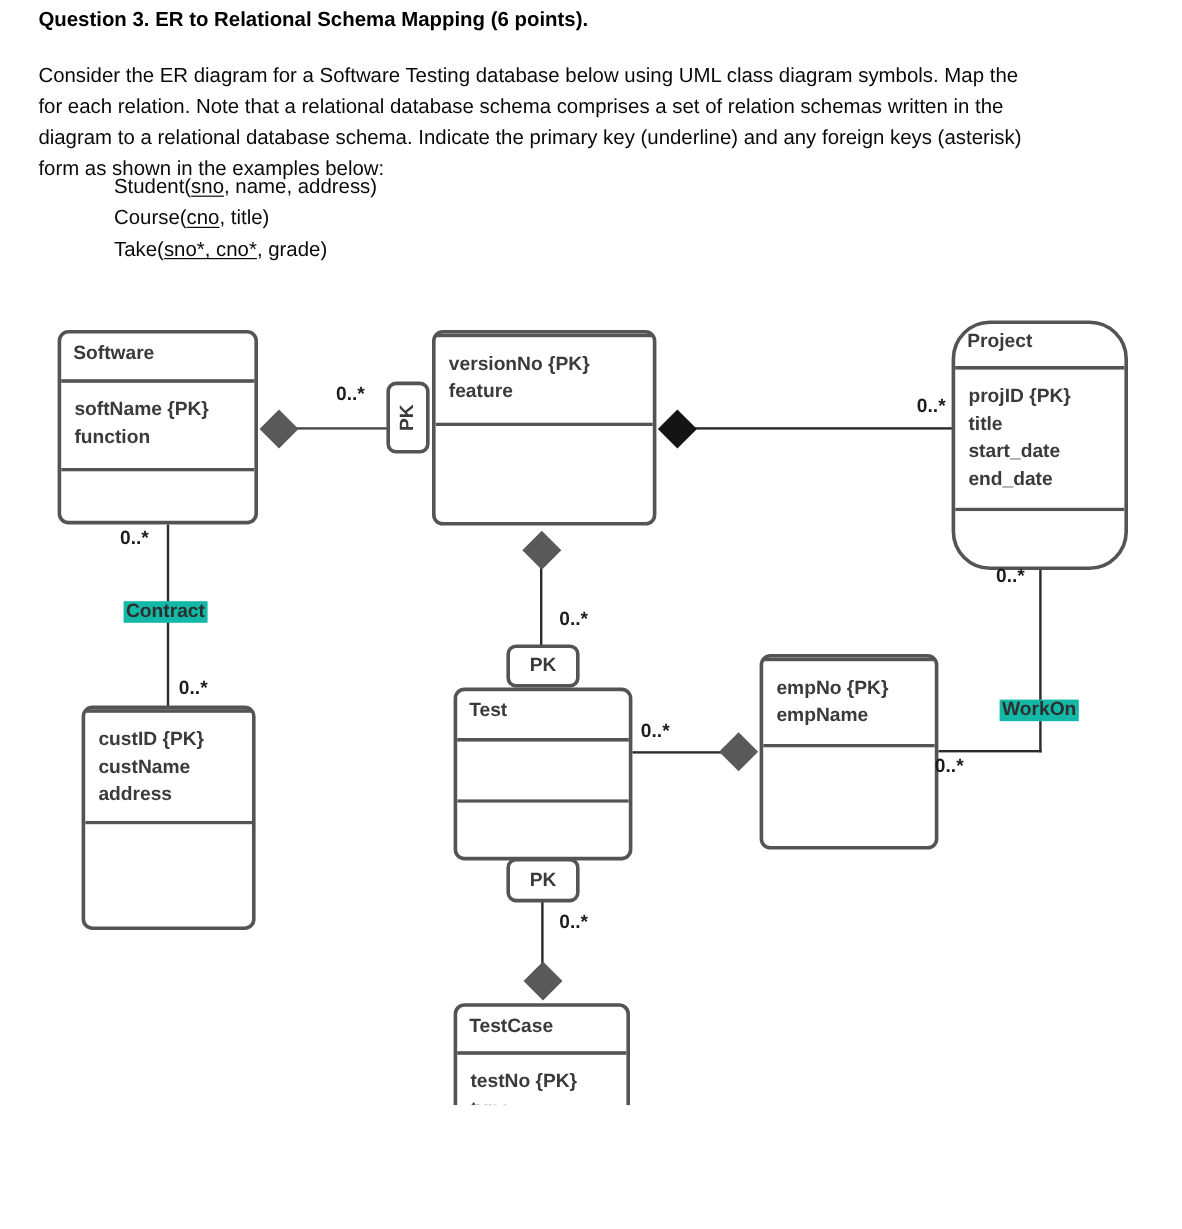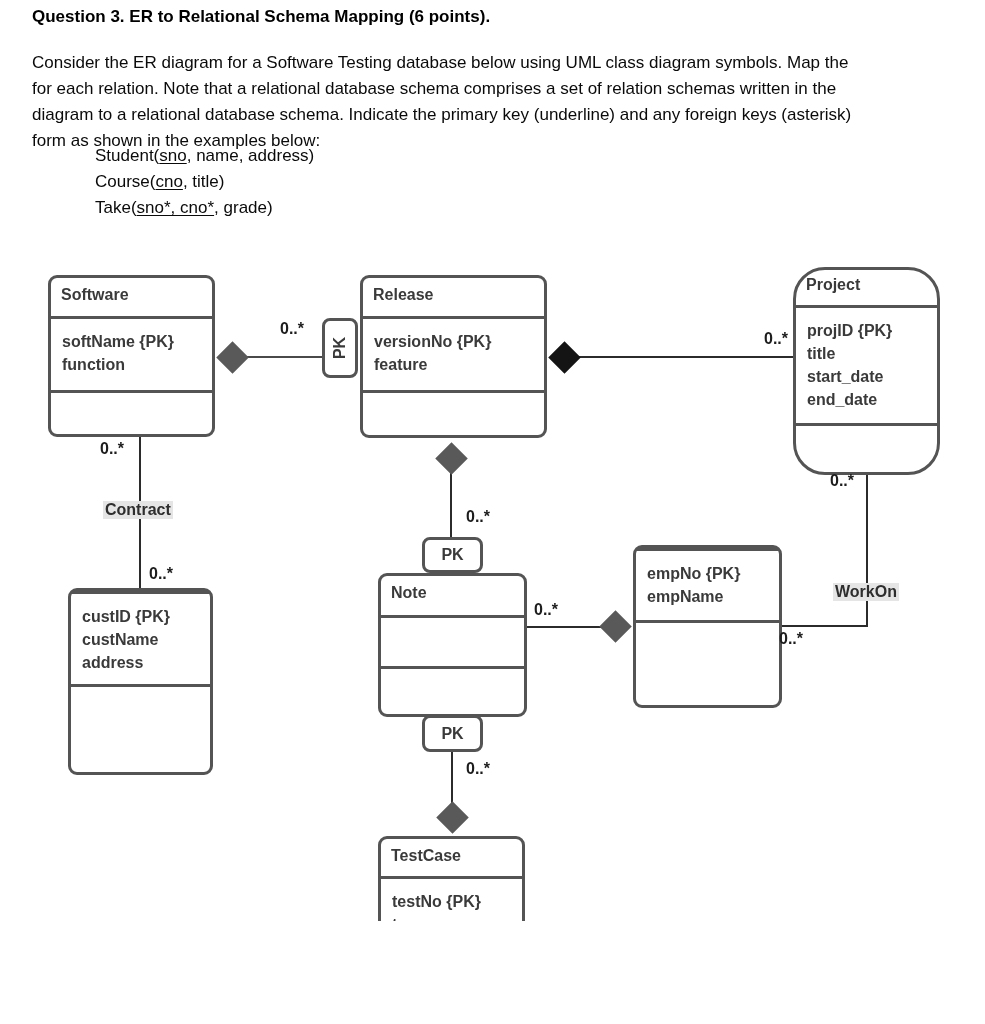--- a/index.html
+++ b/index.html
@@ -42,21 +42,21 @@
 
   .cline { position:absolute; background:#2b2b2b; z-index:1; }
   .cline.thin { background:#4a4a4a; }
 
   .dlabel {
     position:absolute; font-size:16px; font-weight:bold; color:#1d1d1d;
     white-space:nowrap; z-index:6;
   }
   .rlabel {
     position:absolute; font-size:16px; font-weight:bold; color:#2e2e2e;
-    white-space:nowrap; z-index:6; background:#e5e5e5; padding:0 2px;
+    white-space:nowrap; z-index:6; background:#14b8a6; padding:0 2px;
   }
   .page-bottom-rule { position:absolute; left:0; top:1021px; width:985px; height:2px; background:#4f4f4f; z-index:0; }
 </style>
 </head>
 <body>
 
 <div class="page">
 
   <div class="q-title">Question 3. ER to Relational Schema Mapping (6 points).</div>
 
@@ -91,21 +91,20 @@
   <div class="entity" style="left:48px; top:275px; width:167px; height:162px;">
     <div class="e-title" style="height:38px;">Software</div>
     <div class="e-attrs" style="height:74px;">
       <div>softName {PK}</div>
       <div>function</div>
     </div>
     <div class="e-empty"></div>
   </div>
 
   <div class="entity" style="left:360px; top:275px; width:187px; height:163px;">
-    <div class="e-title" style="height:38px;">Release</div>
     <div class="e-attrs" style="height:74px;">
       <div>versionNo {PK}</div>
       <div>feature</div>
     </div>
     <div class="e-empty"></div>
   </div>
 
   <div class="entity" style="left:793px; top:267px; width:147px; height:208px;border-radius:32px;">
     <div class="e-title" style="height:35px; padding-top:6px;">Project</div>
     <div class="e-attrs" style="height:118px;">
@@ -120,21 +119,21 @@
   <div class="entity" style="left:68px; top:588px; width:145px; height:187px;">
     <div class="e-attrs" style="height:93px;">
       <div>custID {PK}</div>
       <div>custName</div>
       <div>address</div>
     </div>
     <div class="e-empty"></div>
   </div>
 
   <div class="entity" style="left:378px; top:573px; width:149px; height:144px;">
-    <div class="e-title" style="height:39px;">Note</div>
+    <div class="e-title" style="height:39px;">Test</div>
     <div class="e-attrs" style="height:51px;"></div>
     <div class="e-empty"></div>
   </div>
 
   <div class="entity" style="left:633px; top:545px; width:149px; height:163px;">
     <div class="e-attrs" style="height:72px;">
       <div>empNo {PK}</div>
       <div>empName</div>
     </div>
     <div class="e-empty"></div>

